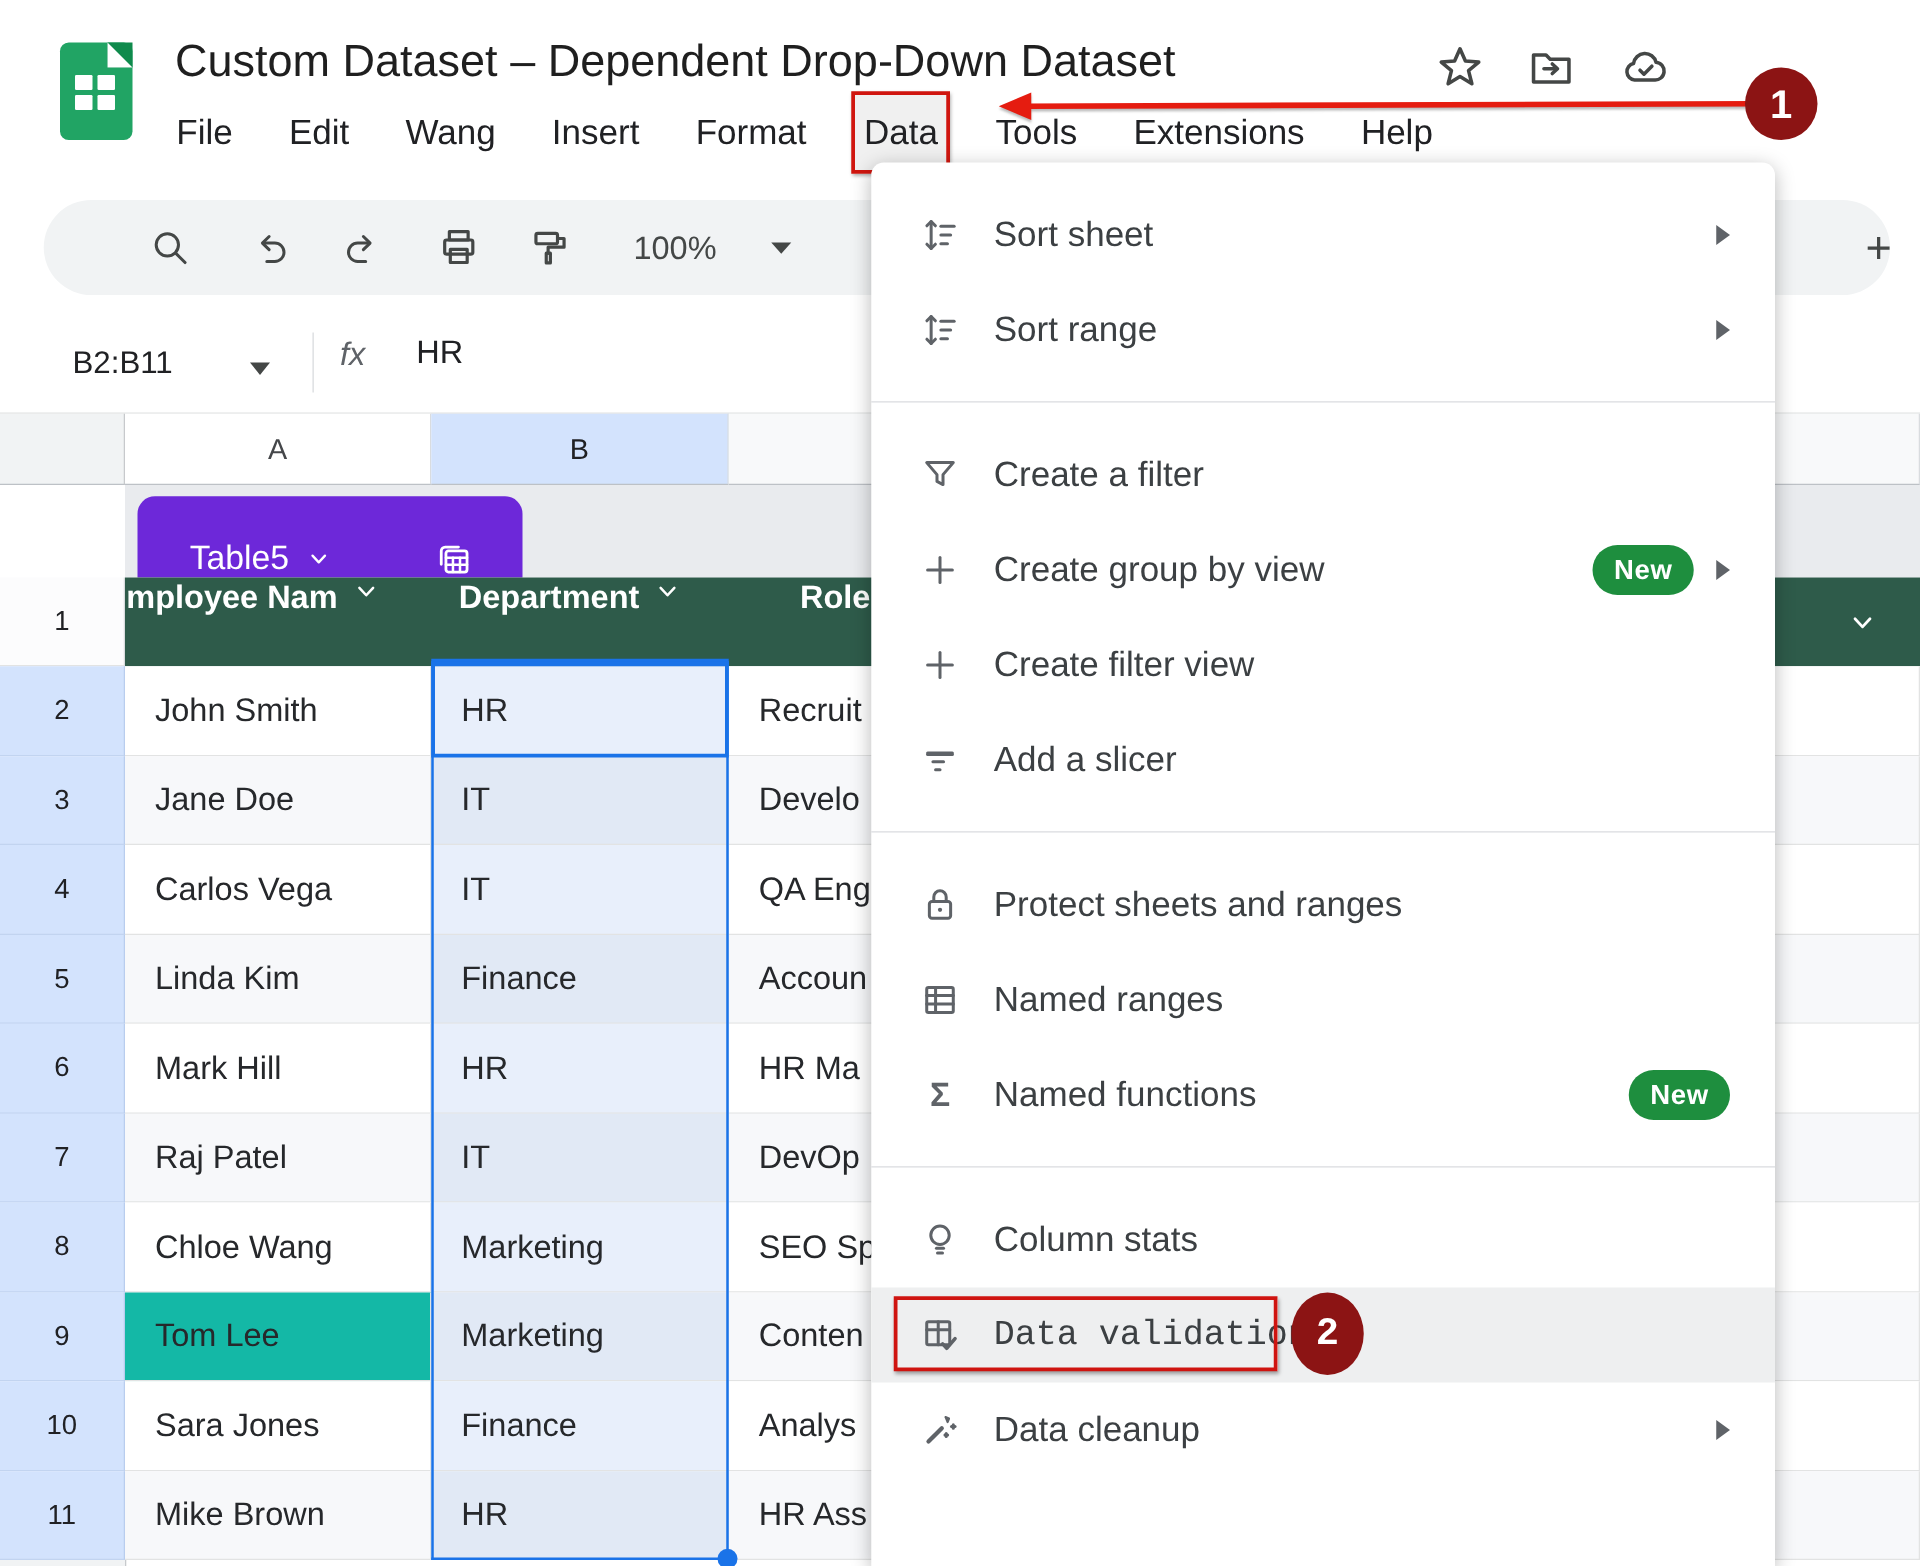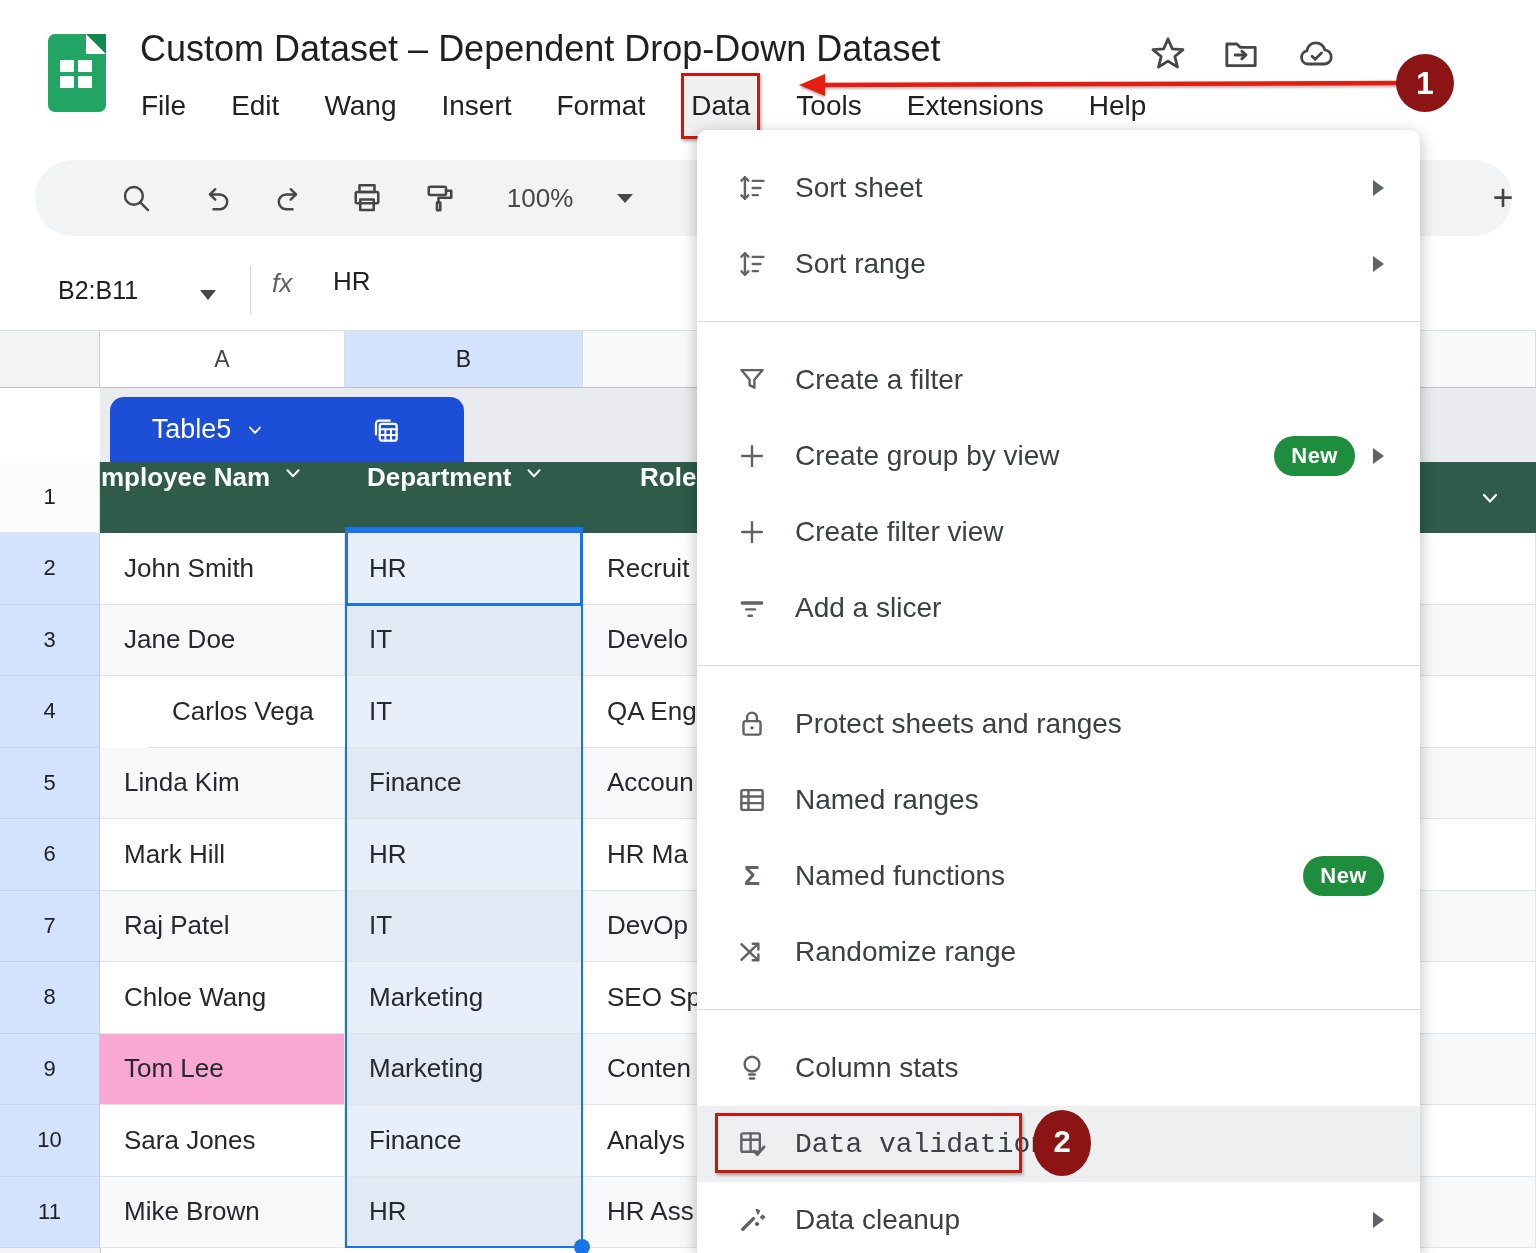--- a/index.html
+++ b/index.html
@@ -39,22 +39,22 @@
   #colheads{left:0;top:331px;width:1536px;height:57px;}
   .chead{position:absolute;top:0;height:57px;display:flex;align-items:center;justify-content:center;
          font-size:23px;color:#45474a;border-right:1px solid #d9dcdf;border-bottom:1px solid #bdc1c6;box-sizing:border-box;}
   #corner{left:0;width:100px;background:#f1f3f4;border-right:1px solid #c7c9cc;}
   #chA{left:100px;width:245px;background:#ffffff;}
   #chB{left:345px;width:238px;background:#d3e3fd;color:#202124;}
   #chRest{left:583px;width:953px;background:#f8f9fa;}
   #grayband{left:100px;top:388px;width:1436px;height:74px;background:#e9ebee;}
 
   
-  #tabletab{left:110px;top:397px;width:354px;height:65px;background:#1d4ed8;border-radius:14px 14px 0 0;
-            display:flex;align-items:center;color:#fff;}
+  #tabletab{left:110px;top:397px;width:308px;height:65px;background:#6d28d9;border-radius:14px 14px 0 0;
+            display:flex;align-items:flex-end;color:#fff;}
   #tabletab .seg1{flex:0 0 197px;display:flex;align-items:center;justify-content:center;gap:14px;font-size:27px;font-weight:500;}
   #tabletab .segdiv{width:1px;background:rgba(0,0,0,.35);}
   #tabletab .seg2{flex:1;display:flex;align-items:center;justify-content:center;}
 
   
   #hrow{left:100px;top:462px;width:1436px;height:71px;background:#2e5b4a;}
   .hcell{position:absolute;top:0;height:71px;display:flex;align-items:flex-start;gap:12px;color:#fff;
          font-size:26px;font-weight:700;overflow:hidden;white-space:nowrap;}
   #hnum{left:0;top:462px;width:100px;height:71px;background:#fcfcfd;border-right:1px solid #d9dcdf;border-bottom:1px solid #e2e3e3;
         box-sizing:border-box;display:flex;align-items:center;justify-content:center;font-size:22px;font-weight:500;}
@@ -257,21 +257,21 @@
       <div class="cell" style="left: 100px; top: 533px; width: 245px; height: 71.5px; background: rgb(255, 255, 255);">John Smith</div>
       <div class="cell" style="left: 345px; top: 533px; width: 238px; height: 71.5px; background: rgb(232, 239, 251);">HR</div>
       <div class="cell" style="left: 583px; top: 533px; width: 567px; height: 71.5px; background: rgb(255, 255, 255);">Recruit</div>
       <div class="cell" style="left: 1150px; top: 533px; width: 386px; height: 71.5px; background: rgb(255, 255, 255);"></div>
       <div class="rownum" style="top: 604.5px; height: 71.5px;">3</div>
       <div class="cell" style="left: 100px; top: 604.5px; width: 245px; height: 71.5px; background: rgb(247, 248, 250);">Jane Doe</div>
       <div class="cell" style="left: 345px; top: 604.5px; width: 238px; height: 71.5px; background: rgb(225, 233, 245);">IT</div>
       <div class="cell" style="left: 583px; top: 604.5px; width: 567px; height: 71.5px; background: rgb(247, 248, 250);">Develo</div>
       <div class="cell" style="left: 1150px; top: 604.5px; width: 386px; height: 71.5px; background: rgb(247, 248, 250);"></div>
       <div class="rownum" style="top: 676px; height: 71.5px;">4</div>
-      <div class="cell" style="left: 100px; top: 676px; width: 245px; height: 71.5px; background: rgb(255, 255, 255); margin-left: 48px;">Carlos Vega</div>
+      <div class="cell" style="left: 100px; top: 676px; width: 245px; height: 71.5px; background: rgb(255, 255, 255);">Carlos Vega</div>
       <div class="cell" style="left: 345px; top: 676px; width: 238px; height: 71.5px; background: rgb(232, 239, 251);">IT</div>
       <div class="cell" style="left: 583px; top: 676px; width: 567px; height: 71.5px; background: rgb(255, 255, 255);">QA Eng</div>
       <div class="cell" style="left: 1150px; top: 676px; width: 386px; height: 71.5px; background: rgb(255, 255, 255);"></div>
       <div class="rownum" style="top: 747.5px; height: 71.5px;">5</div>
       <div class="cell" style="left: 100px; top: 747.5px; width: 245px; height: 71.5px; background: rgb(247, 248, 250);">Linda Kim</div>
       <div class="cell" style="left: 345px; top: 747.5px; width: 238px; height: 71.5px; background: rgb(225, 233, 245);">Finance</div>
       <div class="cell" style="left: 583px; top: 747.5px; width: 567px; height: 71.5px; background: rgb(247, 248, 250);">Accoun</div>
       <div class="cell" style="left: 1150px; top: 747.5px; width: 386px; height: 71.5px; background: rgb(247, 248, 250);"></div>
       <div class="rownum" style="top: 819px; height: 71.5px;">6</div>
       <div class="cell" style="left: 100px; top: 819px; width: 245px; height: 71.5px; background: rgb(255, 255, 255);">Mark Hill</div>
@@ -282,21 +282,21 @@
       <div class="cell" style="left: 100px; top: 890.5px; width: 245px; height: 71.5px; background: rgb(247, 248, 250);">Raj Patel</div>
       <div class="cell" style="left: 345px; top: 890.5px; width: 238px; height: 71.5px; background: rgb(225, 233, 245);">IT</div>
       <div class="cell" style="left: 583px; top: 890.5px; width: 567px; height: 71.5px; background: rgb(247, 248, 250);">DevOp</div>
       <div class="cell" style="left: 1150px; top: 890.5px; width: 386px; height: 71.5px; background: rgb(247, 248, 250);"></div>
       <div class="rownum" style="top: 962px; height: 71.5px;">8</div>
       <div class="cell" style="left: 100px; top: 962px; width: 245px; height: 71.5px; background: rgb(255, 255, 255);">Chloe Wang</div>
       <div class="cell" style="left: 345px; top: 962px; width: 238px; height: 71.5px; background: rgb(232, 239, 251);">Marketing</div>
       <div class="cell" style="left: 583px; top: 962px; width: 567px; height: 71.5px; background: rgb(255, 255, 255);">SEO Sp</div>
       <div class="cell" style="left: 1150px; top: 962px; width: 386px; height: 71.5px; background: rgb(255, 255, 255);"></div>
       <div class="rownum" style="top: 1033.5px; height: 71.5px;">9</div>
-      <div class="cell" style="left: 100px; top: 1033.5px; width: 245px; height: 71.5px; background: #f9a8d4;">Tom Lee</div>
+      <div class="cell" style="left: 100px; top: 1033.5px; width: 245px; height: 71.5px; background: #14b8a6;">Tom Lee</div>
       <div class="cell" style="left: 345px; top: 1033.5px; width: 238px; height: 71.5px; background: rgb(225, 233, 245);">Marketing</div>
       <div class="cell" style="left: 583px; top: 1033.5px; width: 567px; height: 71.5px; background: rgb(247, 248, 250);">Conten</div>
       <div class="cell" style="left: 1150px; top: 1033.5px; width: 386px; height: 71.5px; background: rgb(247, 248, 250);"></div>
       <div class="rownum" style="top: 1105px; height: 71.5px;">10</div>
       <div class="cell" style="left: 100px; top: 1105px; width: 245px; height: 71.5px; background: rgb(255, 255, 255);">Sara Jones</div>
       <div class="cell" style="left: 345px; top: 1105px; width: 238px; height: 71.5px; background: rgb(232, 239, 251);">Finance</div>
       <div class="cell" style="left: 583px; top: 1105px; width: 567px; height: 71.5px; background: rgb(255, 255, 255);">Analys</div>
       <div class="cell" style="left: 1150px; top: 1105px; width: 386px; height: 71.5px; background: rgb(255, 255, 255);"></div>
       <div class="rownum" style="top: 1176.5px; height: 71.5px;">11</div>
       <div class="cell" style="left: 100px; top: 1176.5px; width: 245px; height: 71.5px; background: rgb(247, 248, 250);">Mike Brown</div>
@@ -413,32 +413,20 @@
       <div class="mitem">
         <span class="micon">
           <svg class="ic" width="34" height="34" viewBox="0 0 24 24">
             <text x="12" y="18" text-anchor="middle" font-size="19" font-weight="bold" fill="#5f6368" stroke="none" font-family="Liberation Sans,sans-serif">Σ</text>
           </svg>
         </span>
         <span class="mlabel">Named functions</span>
         <span class="spacer"></span>
         <span class="badge">New</span>
       </div>
-      <div class="mitem">
-        <span class="micon">
-          <svg class="ic" width="34" height="34" viewBox="0 0 24 24">
-            <path d="M4.5 17.5 15.5 7"></path>
-            <polyline points="12.5,6.2 16.5,6.2 16.5,10.2"></polyline>
-            <path d="M4.5 6.5 15.5 17"></path>
-            <polyline points="16.5,13.8 16.5,17.8 12.5,17.8"></polyline>
-          </svg>
-        </span>
-        <span class="mlabel">Randomize range</span>
-        <span class="spacer"></span>
-      </div>
       <div class="mdivider"></div>
       <div class="mitem">
         <span class="micon">
           <svg class="ic" width="34" height="34" viewBox="0 0 24 24">
             <circle cx="12" cy="9.3" r="5.2"></circle>
             <line x1="10" y1="16.6" x2="14" y2="16.6"></line>
             <line x1="10.6" y1="19.4" x2="13.4" y2="19.4"></line>
           </svg>
         </span>
         <span class="mlabel">Column stats</span>

